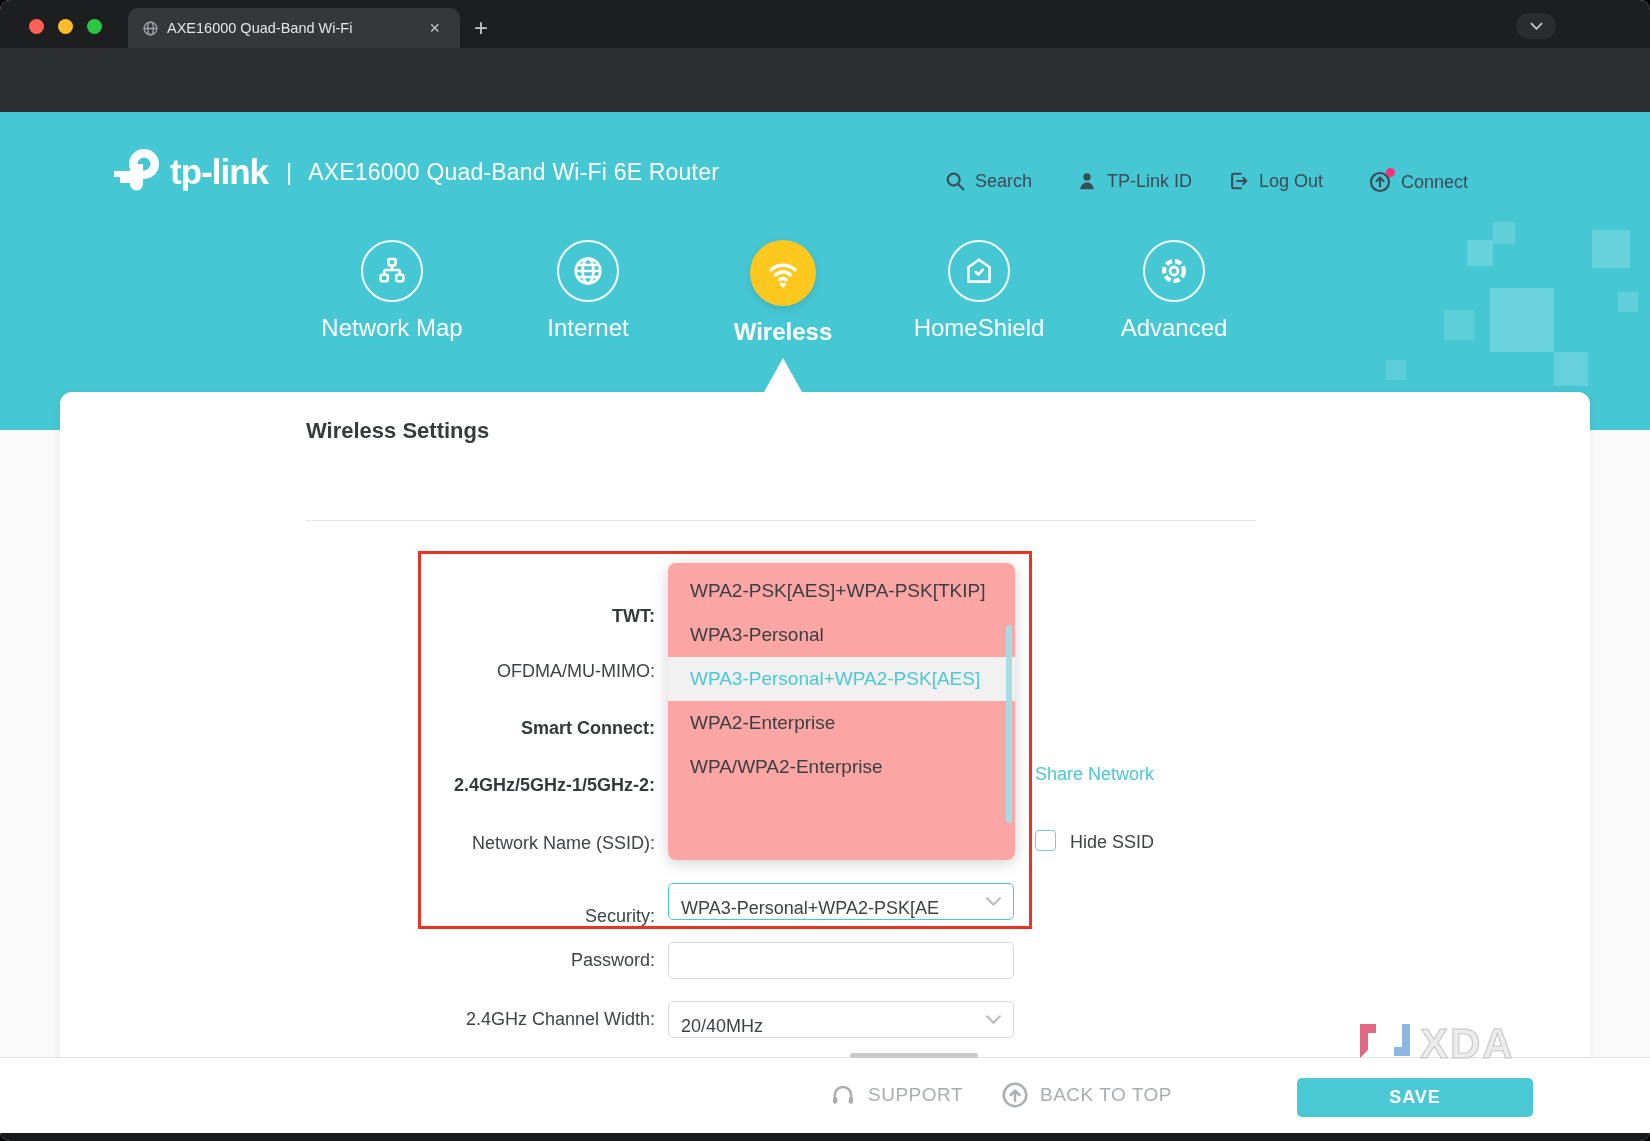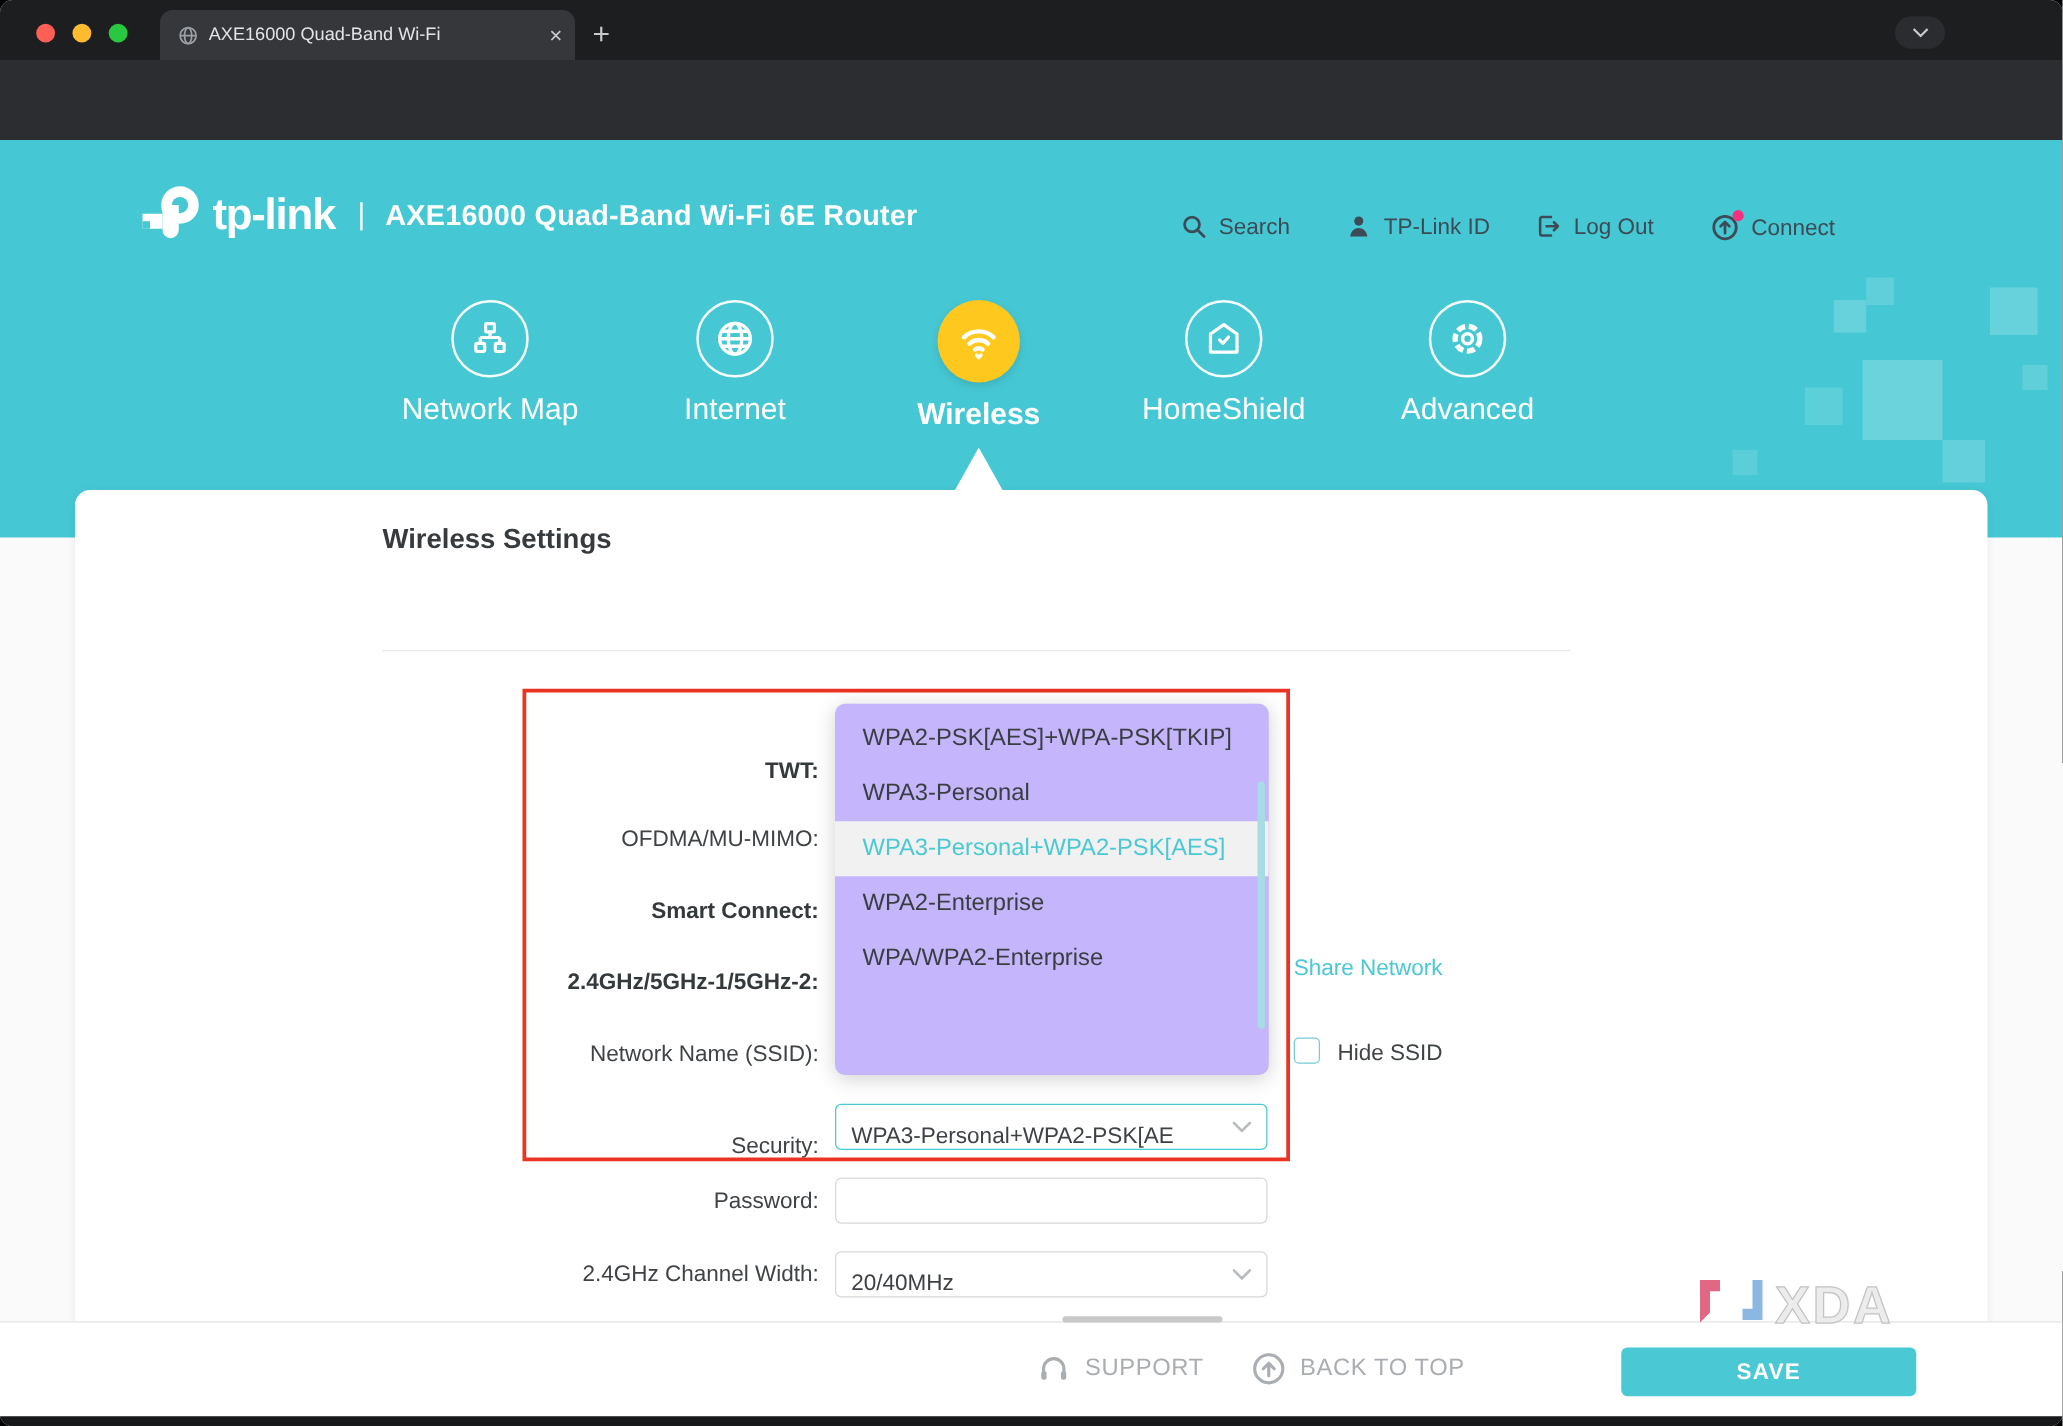--- a/index.html
+++ b/index.html
@@ -4,61 +4,61 @@
 <style>
   * { margin:0; padding:0; box-sizing:border-box; }
   body { font-family:"Liberation Sans", sans-serif; background:#000; }
   .screen { position:relative; width:1650px; height:1141px; overflow:hidden; background:#fafafa; border-radius:10px; }
   .abs { position:absolute; }
   svg { display:block; }
 
   
   .tabstrip { left:0; top:0; width:1650px; height:48px; background:#1d1e20; }
   .light { width:15px; height:15px; border-radius:50%; top:19px; }
-  .tab { left:128px; top:8px; width:332px; height:40px; background:#36373b; border-radius:10px 10px 0 0; display:flex; align-items:center; padding:0 10px 0 14px;justify-content:flex-end; }
+  .tab { left:128px; top:8px; width:332px; height:40px; background:#36373b; border-radius:10px 10px 0 0; display:flex; align-items:center; padding:0 20px 0 14px;justify-content:flex-end; }
   .tab-title { color:#e2e4e7; font-size:14.5px; white-space:nowrap; overflow:hidden; flex:1; margin:0 8px;
                -webkit-mask-image:linear-gradient(90deg,#000 85%,transparent); mask-image:linear-gradient(90deg,#000 85%,transparent); }
   .tab-close { color:#c7cacd; font-size:18px; line-height:18px; cursor:default; }
   .newtab { left:474px; top:14px; color:#c7cacd; font-size:24px; font-weight:400; }
   .tabsearch { left:1516px; top:13px; width:40px; height:26px; border-radius:13px; background:#2b2c2f; display:flex; align-items:center; justify-content:center; }
   .toolbar { left:0; top:48px; width:1650px; height:64px; background:#2c2d30; }
   .navbtn { top:68px; width:32px; height:32px; display:flex; align-items:center; justify-content:center; }
   .omnibox { left:172px; top:67px; width:1100px; height:42px; border-radius:21px; background:#1f2124; display:flex; align-items:center; padding:0 16px; }
   .chip { display:flex; align-items:center; gap:8px; background:#34363a; border-radius:15px; height:30px; padding:0 13px; color:#dadce0; font-size:15px; }
   .url { color:#e8eaed; font-size:15.5px; margin-left:16px; letter-spacing:.2px; flex:1; white-space:nowrap; overflow:hidden; }
   .ext { top:73px; width:28px; height:28px; border-radius:6px; display:flex; align-items:center; justify-content:center; }
   .kebab { color:#c9ccd0; font-size:19px; letter-spacing:0; line-height:6px; text-align:center; }
 
   
   .hero { left:0; top:112px; width:1650px; height:318px; background:#46c8d4; overflow:hidden; }
   .deco { position:absolute; background:#fff; }
   .brandrow { position:absolute; left:108px; top:32px; display:flex; align-items:center; color:#fff; }
   .wordmark { font-size:35px; font-weight:700; letter-spacing:-1px; margin-left:6px; }
   .brandsep { font-size:24px; margin:0 16px 0 18px; font-weight:400; opacity:.95; }
-  .model { font-size:23px; font-weight:700; letter-spacing:.2px; }
+  .model { font-size:23px; font-weight:400; letter-spacing:.2px; }
   .hmenu { position:absolute; top:58px; display:flex; align-items:center; gap:9px; color:#3c4b55; font-size:18px; }
   .nav-item { position:absolute; top:128px; width:150px; text-align:center; color:#fff; }
   .nav-circle { width:62px; height:62px; border:2.5px solid rgba(255,255,255,.95); border-radius:50%; margin:0 auto; display:flex; align-items:center; justify-content:center; }
   .nav-circle.active { width:66px; height:66px; border:none; background:#ffc81e; box-shadow:0 3px 8px rgba(0,0,0,.12); }
   .nav-label { margin-top:12px; font-size:24px; }
   .pointer { left:764px; top:358px; width:0; height:0; border-left:19px solid transparent; border-right:19px solid transparent; border-bottom:34px solid #fff; z-index:5; }
 
   
   .card { left:60px; top:392px; width:1530px; height:737px; background:#fff; border-radius:12px; box-shadow:0 1px 8px rgba(0,0,0,.07); z-index:2; }
   .h2 { position:absolute; left:246px; top:26px; font-size:22px; font-weight:700; color:#373b3e; }
   .desc { position:absolute; left:246px; top:72px; width:945px; font-size:18px; color:#9c9c9c; line-height:23px; }
   .divider { position:absolute; left:246px; top:128px; width:950px; height:1px; background:#e7e7e7; }
   .flabel { position:absolute; right:935px; font-size:18px; color:#3f4346; white-space:nowrap; }
   .flabel.b { font-weight:700; color:#34393c; }
   .ctrl { position:absolute; left:608px; width:346px; height:37px; border-radius:5px; background:#fff; display:flex; align-items:center; padding:0 12px; font-size:18px; color:#3e4246; }
   .ctrl .val { flex:1; white-space:nowrap; overflow:hidden;margin-top:14px; }
   .b-gray { border:1px solid #d8d8d8; }
   .b-teal { border:1px solid #4ac8d4; }
   .redbox { position:absolute; left:358px; top:159px; width:614px; height:378px; border:3px solid #ea3323; z-index:8; pointer-events:none; }
-  .dropdown { position:absolute; left:608px; top:171px; width:347px; height:297px; background:#c4b5fd; border-radius:8px; box-shadow:0 3px 16px rgba(0,0,0,.18); z-index:9; padding-top:6px; overflow:hidden; }
+  .dropdown { position:absolute; left:608px; top:171px; width:347px; height:297px; background:#fca5a5; border-radius:8px; box-shadow:0 3px 16px rgba(0,0,0,.18); z-index:9; padding-top:6px; overflow:hidden; }
   .opt { padding:10px 22px; font-size:19px; color:#3a3e41; line-height:24px; width:100%; word-break:break-all; }
   .opt.selected { background:#f1f1f1; color:#4ac8d4; }
   .dd-scroll { position:absolute; right:3px; top:62px; width:6px; height:198px; background:#a7dce4; border-radius:3px; }
   .sharelink { position:absolute; left:975px; top:372px; font-size:18px; color:#4ac8d4; }
   .cbx { position:absolute; left:975px; top:438px; width:21px; height:21px; border:1.5px solid #74ccd8; border-radius:4px; background:#fff; }
   .cbxlabel { position:absolute; left:1010px; top:440px; font-size:18px; color:#3f4346; }
 
   
   .footer { left:0; top:1057px; width:1650px; height:76px; background:#fff; border-top:1px solid #e3e3e3; z-index:10; }
   .hthumb { left:850px; top:1053px; width:128px; height:5px; background:#c9c9c9; border-radius:3px; z-index:11; }

